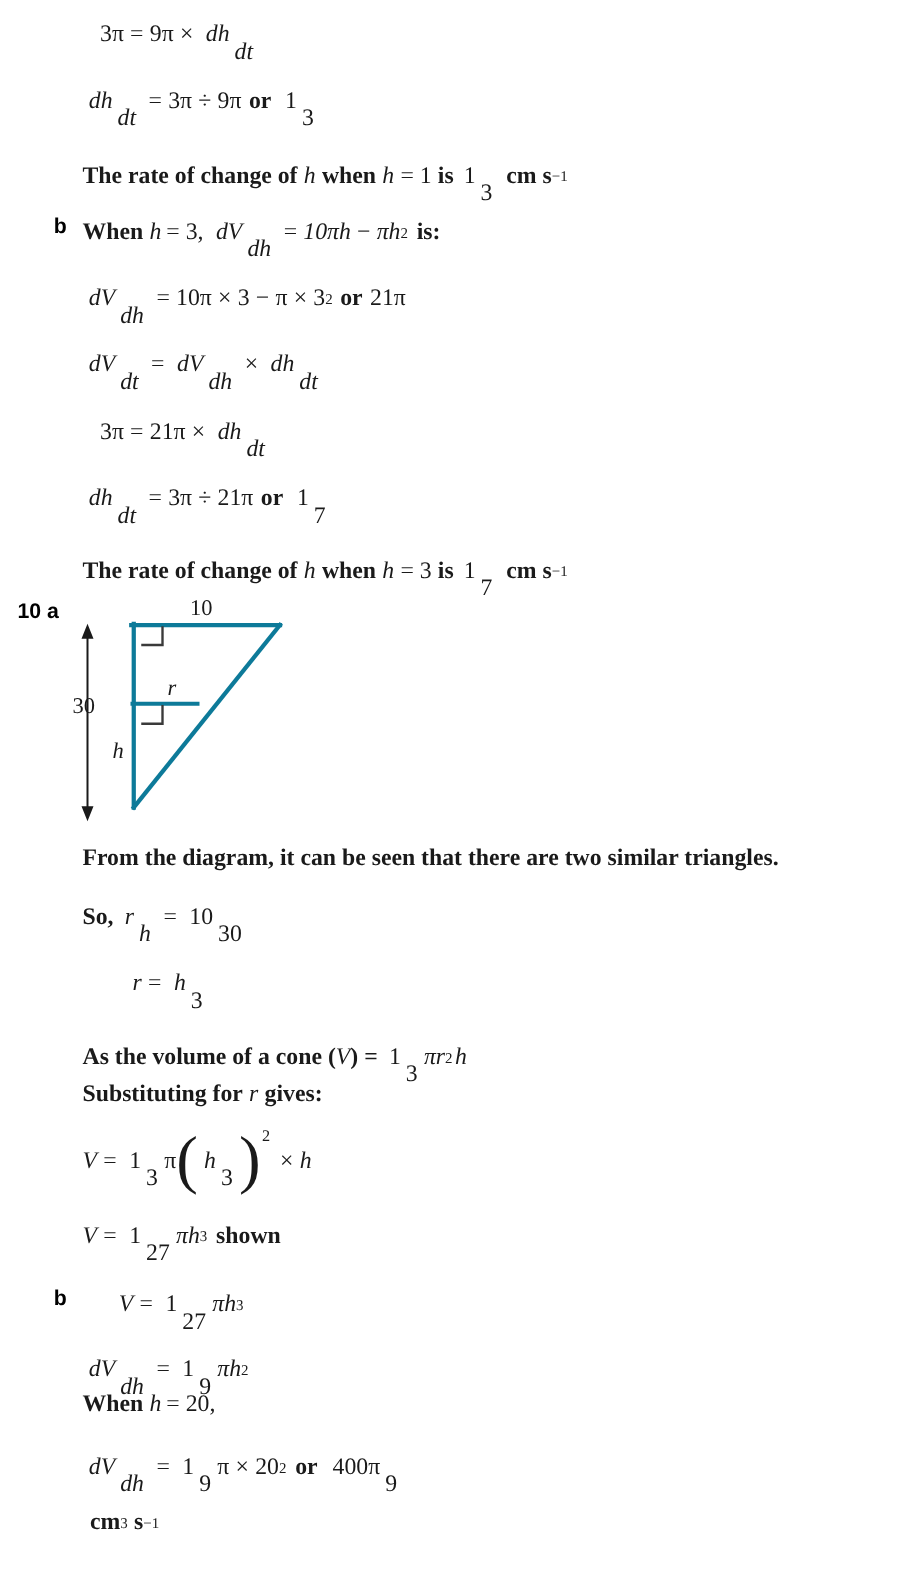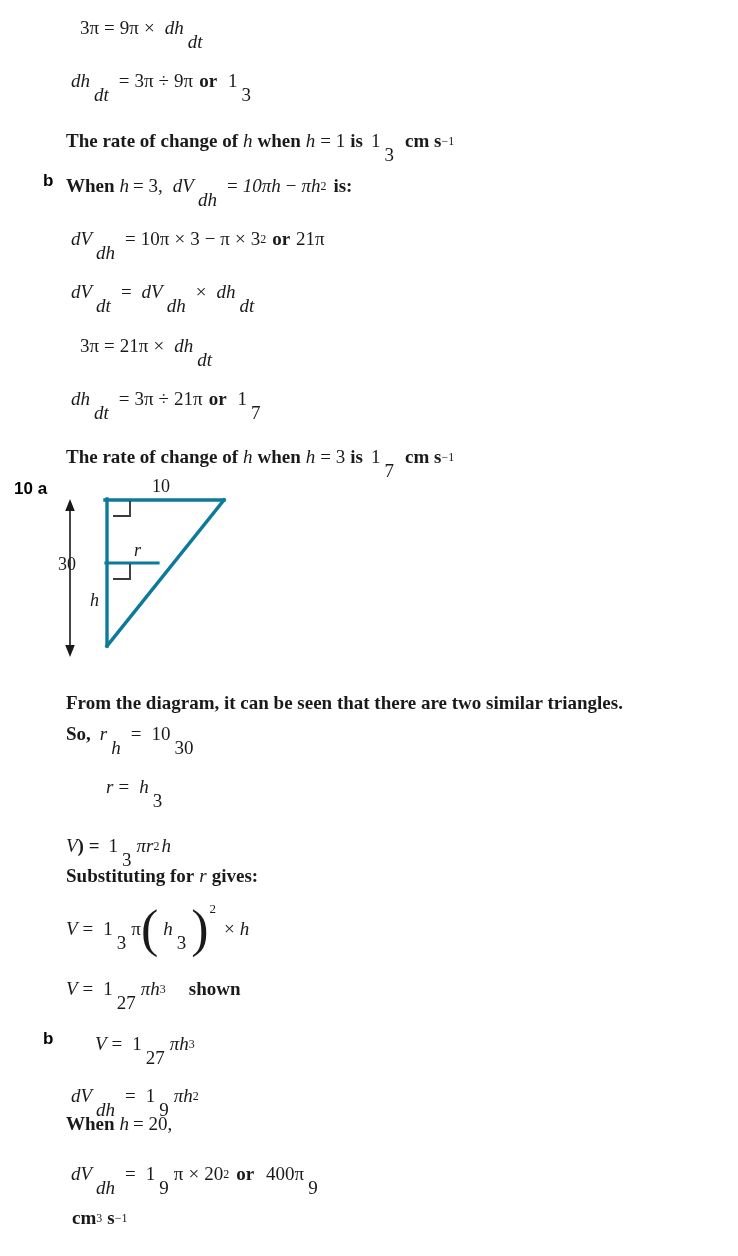--- a/index.html
+++ b/index.html
@@ -233,21 +233,21 @@
       <polyline points="113,46 130,46 130,31" stroke="#3a3a3a" stroke-width="1.9" fill="none"></polyline>
       <polyline points="113,109 130,109 130,94" stroke="#3a3a3a" stroke-width="1.9" fill="none"></polyline>
     </svg>
 
     <span class="fig-lbl" style="left:152px; top:6px;">10</span>
     <span class="fig-lbl" style="left:58px; top:84px;">30</span>
     <span class="fig-lbl it" style="left:134px; top:70px;">r</span>
     <span class="fig-lbl it" style="left:90px; top:120px;">h</span>
   </div>
 
-  <div class="row txt" style="left:66px; top:692px;">
+  <div class="row txt" style="left:66px; top:676px;">
     <span class="word">From the diagram, it can be seen that there are two similar triangles.</span>
   </div>
 
   <div class="row txt" style="left:66px; top:710px;">
     <span class="word">So,</span>
     <span class="frac mi" style="margin-left:7px;">
       <span class="num">r</span>
       <span class="bar"></span>
       <span class="den">h</span>
     </span>
@@ -263,20 +263,21 @@
     <span class="mi">r</span>
     <span class="op">=</span>
     <span class="frac mi">
       <span class="num">h</span>
       <span class="bar"></span>
       <span class="den mn">3</span>
     </span>
   </div>
 
   <div class="row txt" style="left:66px; top:822px;">
+    <span class="word">As the volume of a cone (</span>
     <span class="mi">V</span>
     <span class="word" style="padding-right:4px;">) =</span>
     <span class="frac mn">
       <span class="num">1</span>
       <span class="bar"></span>
       <span class="den">3</span>
     </span>
     <span class="mi">πr</span>
       <sup class="ex">2</sup>
       <span class="mi" style="padding-left:2px;">h</span>
@@ -316,21 +317,21 @@
   <div class="row txt" style="left:66px; top:965px;">
     <span class="mi">V</span>
     <span class="op">=</span>
     <span class="frac mn">
       <span class="num">1</span>
       <span class="bar"></span>
       <span class="den">27</span>
     </span>
     <span class="mi">πh</span>
       <sup class="ex">3</sup>
-    <span class="word" style="padding-left:7px;margin-left:16px;">shown</span>
+    <span class="word" style="padding-left:7px;">shown</span>
   </div>
 
   <div class="label" style="left:43px; top:1029px;">b</div>
 
   <div class="row txt" style="left:95px; top:1020px;">
     <span class="mi">V</span>
     <span class="op">=</span>
     <span class="frac mn">
       <span class="num">1</span>
       <span class="bar"></span>

